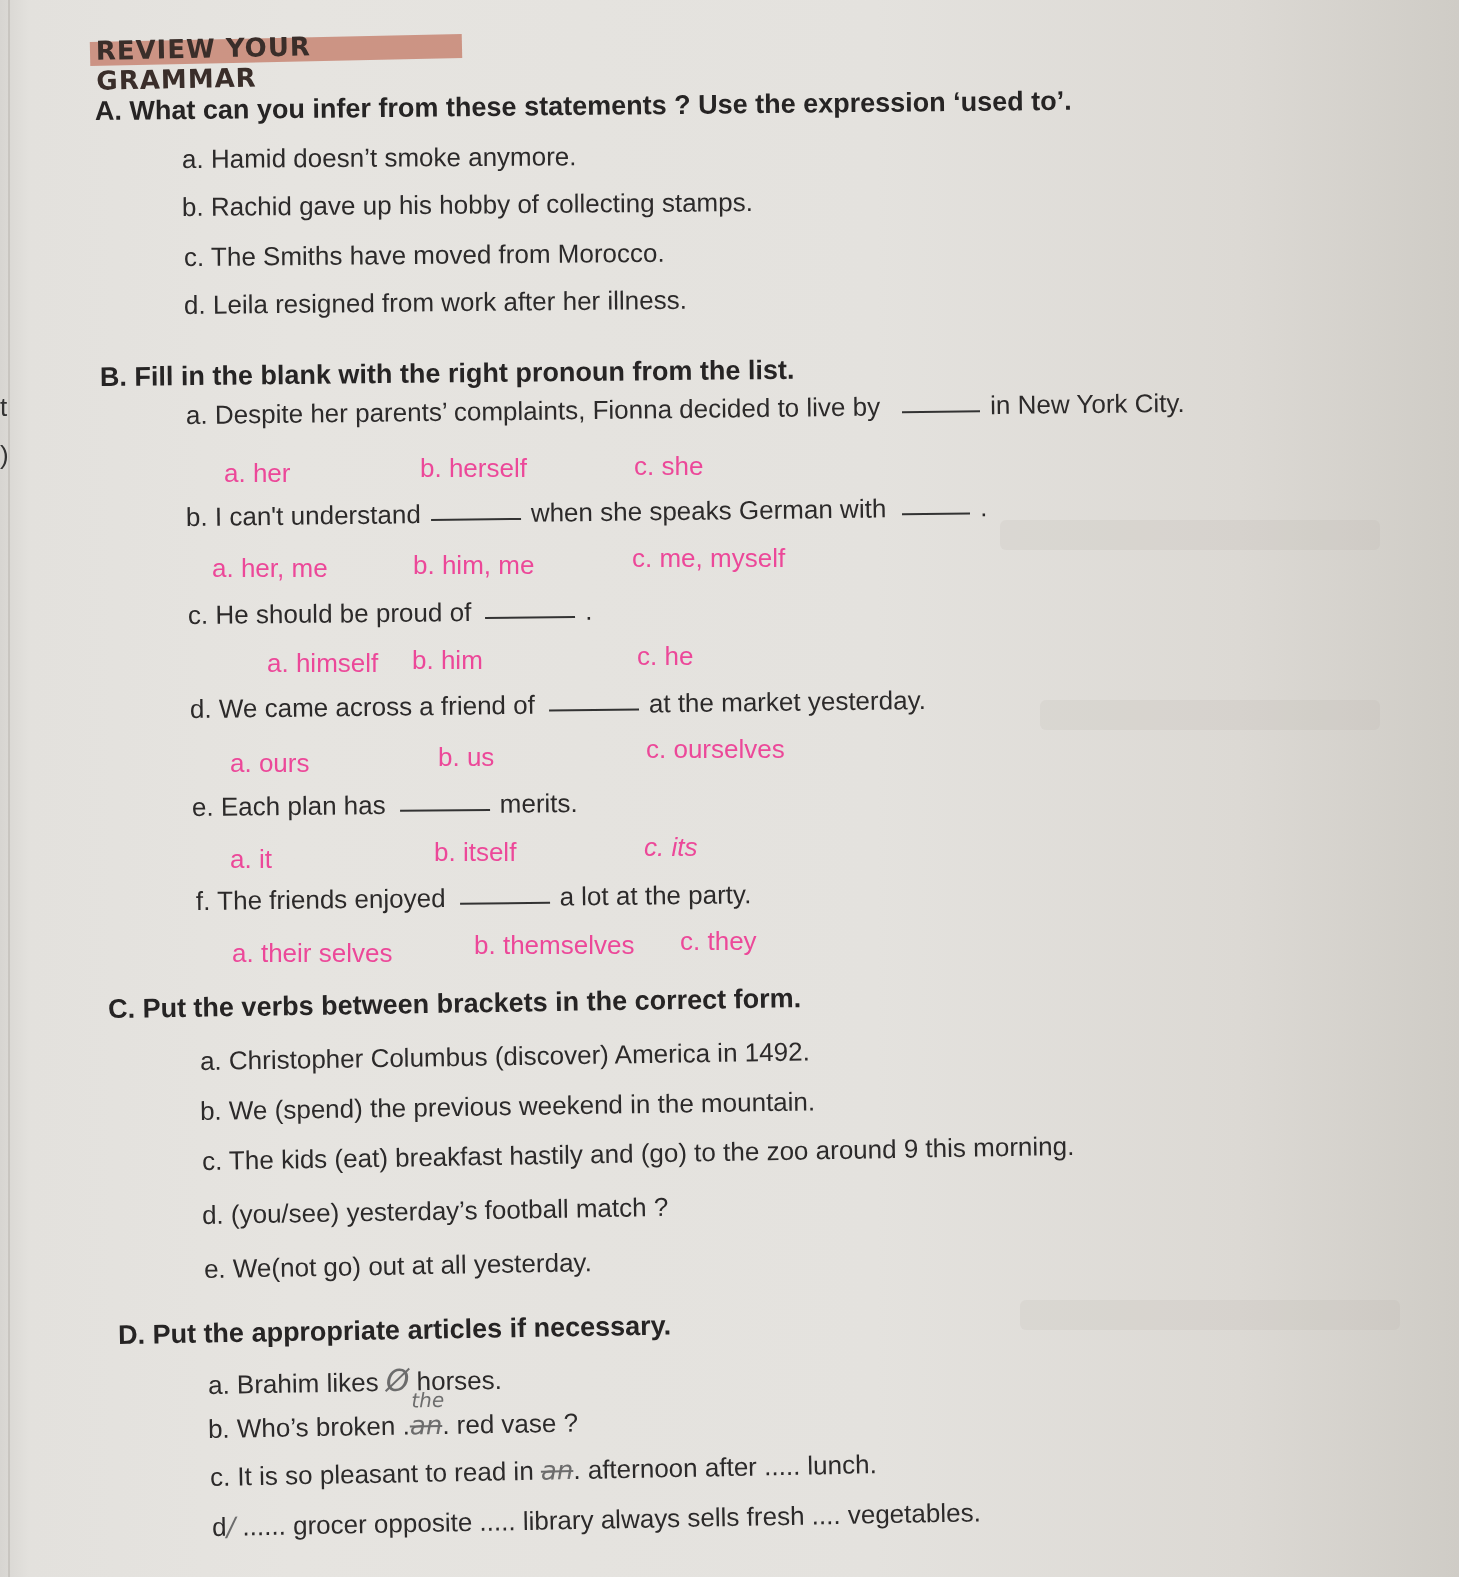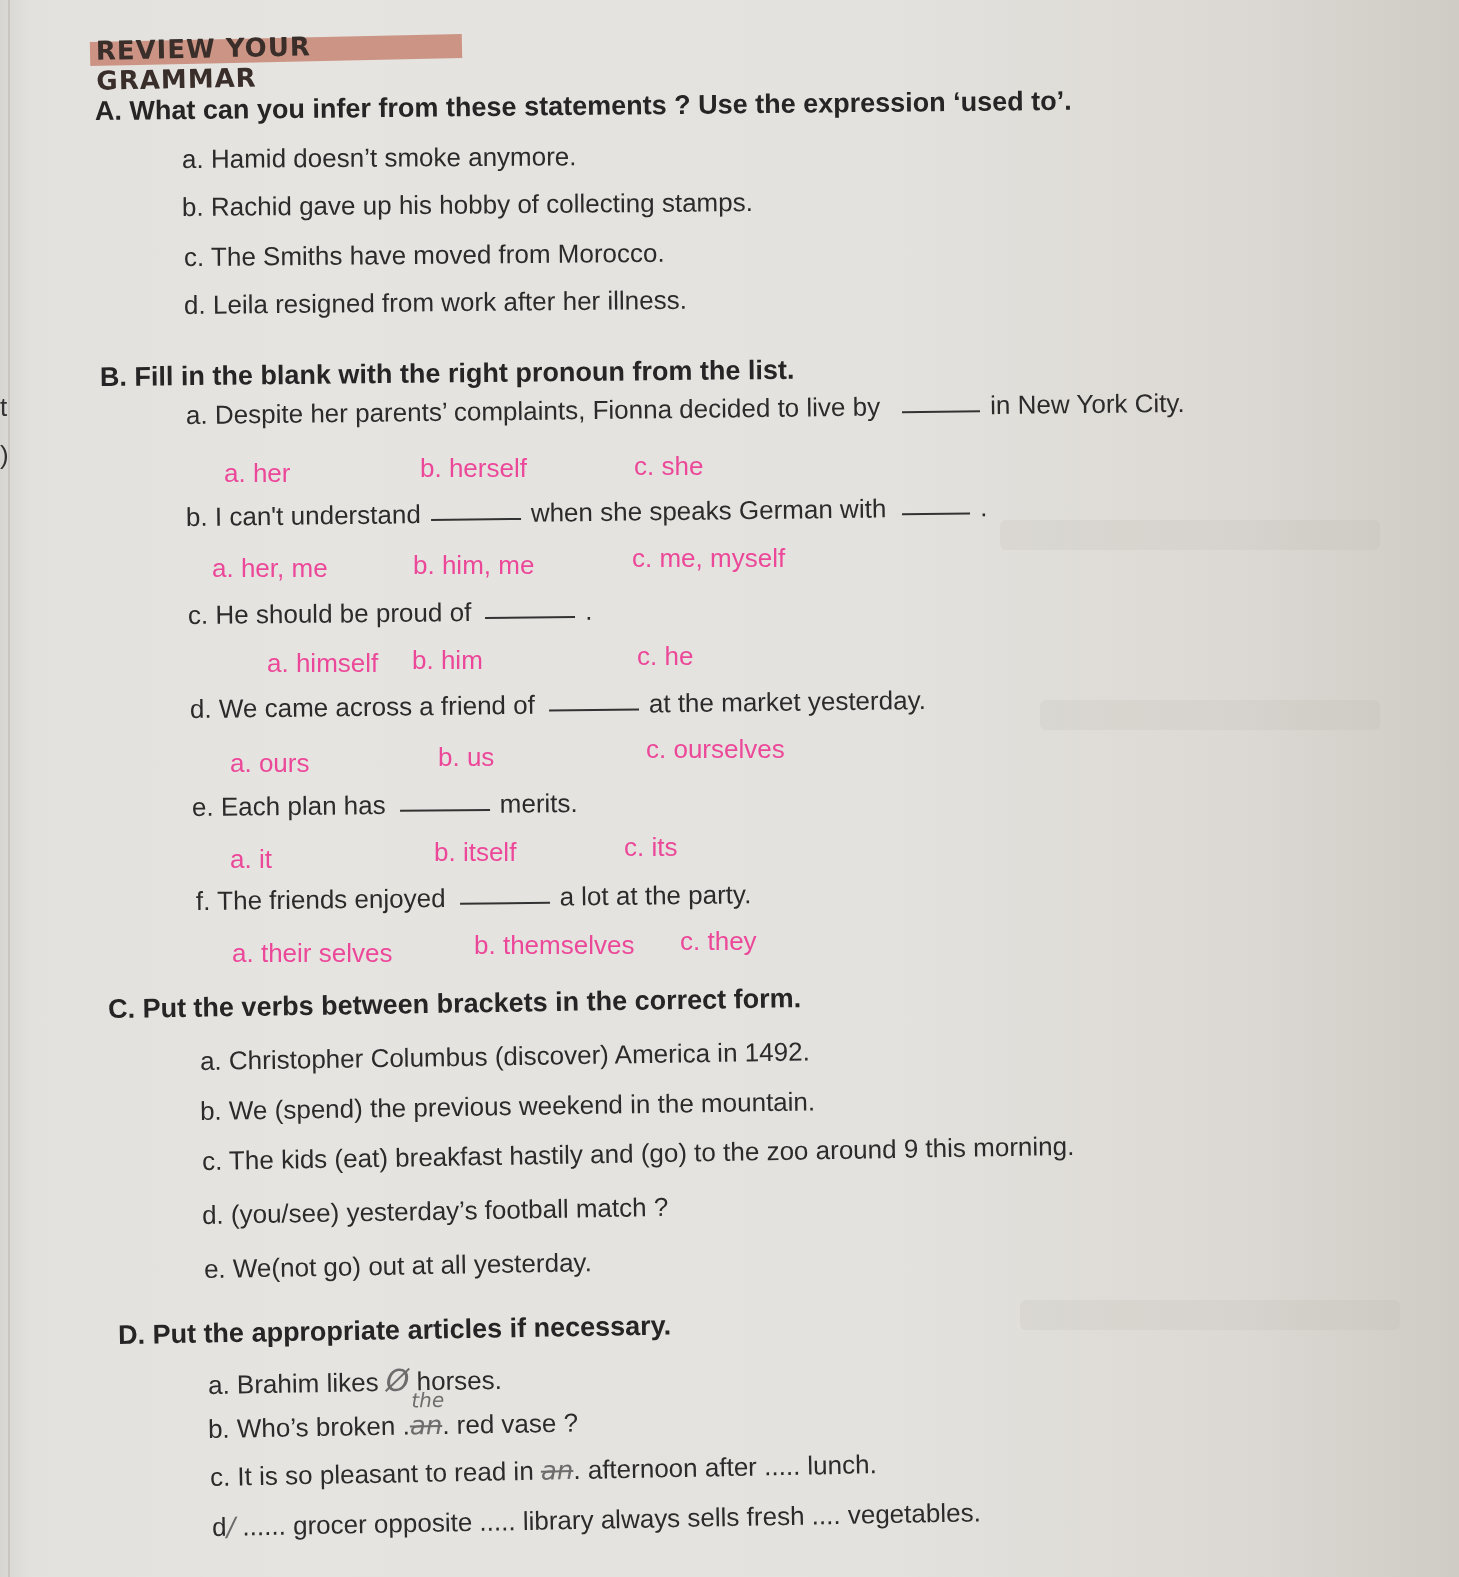--- a/index.html
+++ b/index.html
@@ -73,21 +73,21 @@
   </div>
   <span class="opt" style="left:230px;top:748px;">a. ours</span>
   <span class="opt" style="left:422px;top:742px;margin-left:16px;">b. us</span>
   <span class="opt" style="left:646px;top:734px;">c. ourselves</span>
 
   <div class="item" style="left:192px;top:792px;transform:rotate(-0.6deg);">
     <span>e. Each plan has</span><span class="blank" style="margin-left:14px;"></span><span>merits.</span>
   </div>
   <span class="opt" style="left:230px;top:844px;">a. it</span>
   <span class="opt" style="left:434px;top:837px;">b. itself</span>
-  <span class="opt" style="left:624px;top:832px;">c. its</span>
+  <span class="opt" style="left:644px;top:832px;font-style:italic;">c. its</span>
 
   <div class="item" style="left:196px;top:886px;transform:rotate(-0.7deg);">
     <span>f. The friends enjoyed</span><span class="blank" style="margin-left:14px;"></span><span>a lot at the party.</span>
   </div>
   <span class="opt" style="left:232px;top:938px;text-align:center;">a. their selves</span>
   <span class="opt" style="left:474px;top:930px;">b. themselves</span>
   <span class="opt" style="left:680px;top:926px;">c. they</span>
 
   <div class="heading" style="left:108px;top:994px;transform:rotate(-0.9deg);">C. Put the verbs between brackets in the correct form.</div>
   <div class="item" style="left:200px;top:1046px;transform:rotate(-0.9deg);">a. Christopher Columbus (discover) America in 1492.</div>

